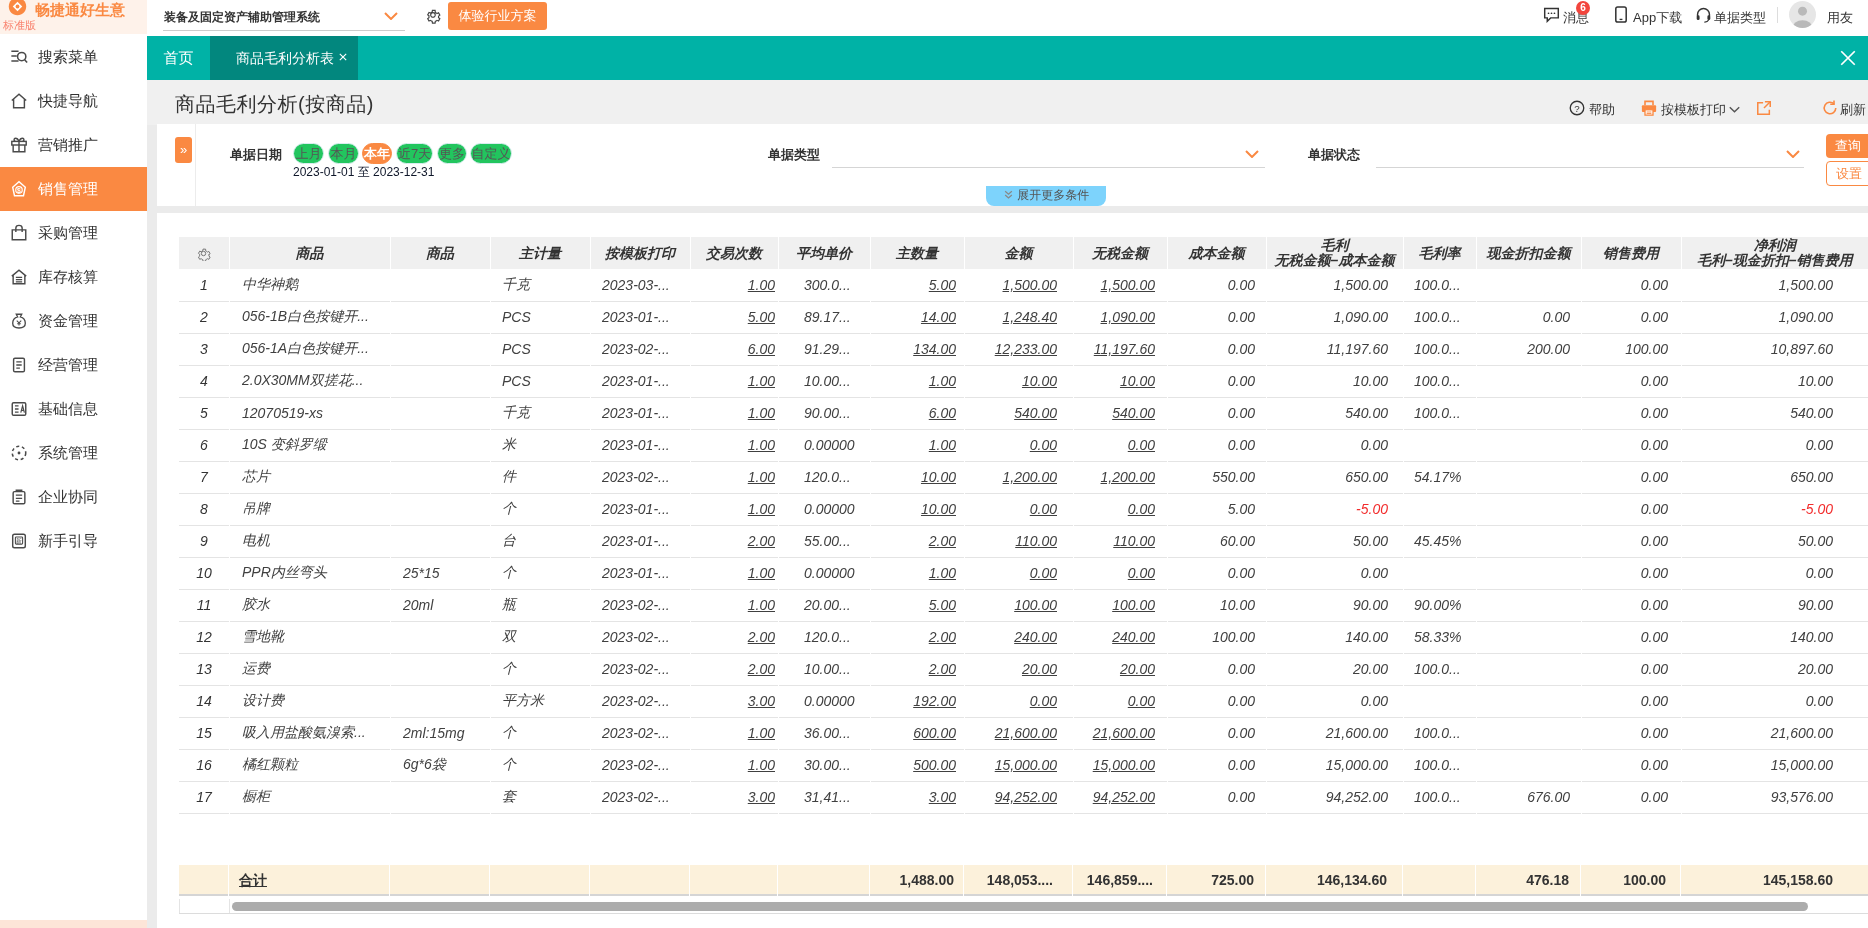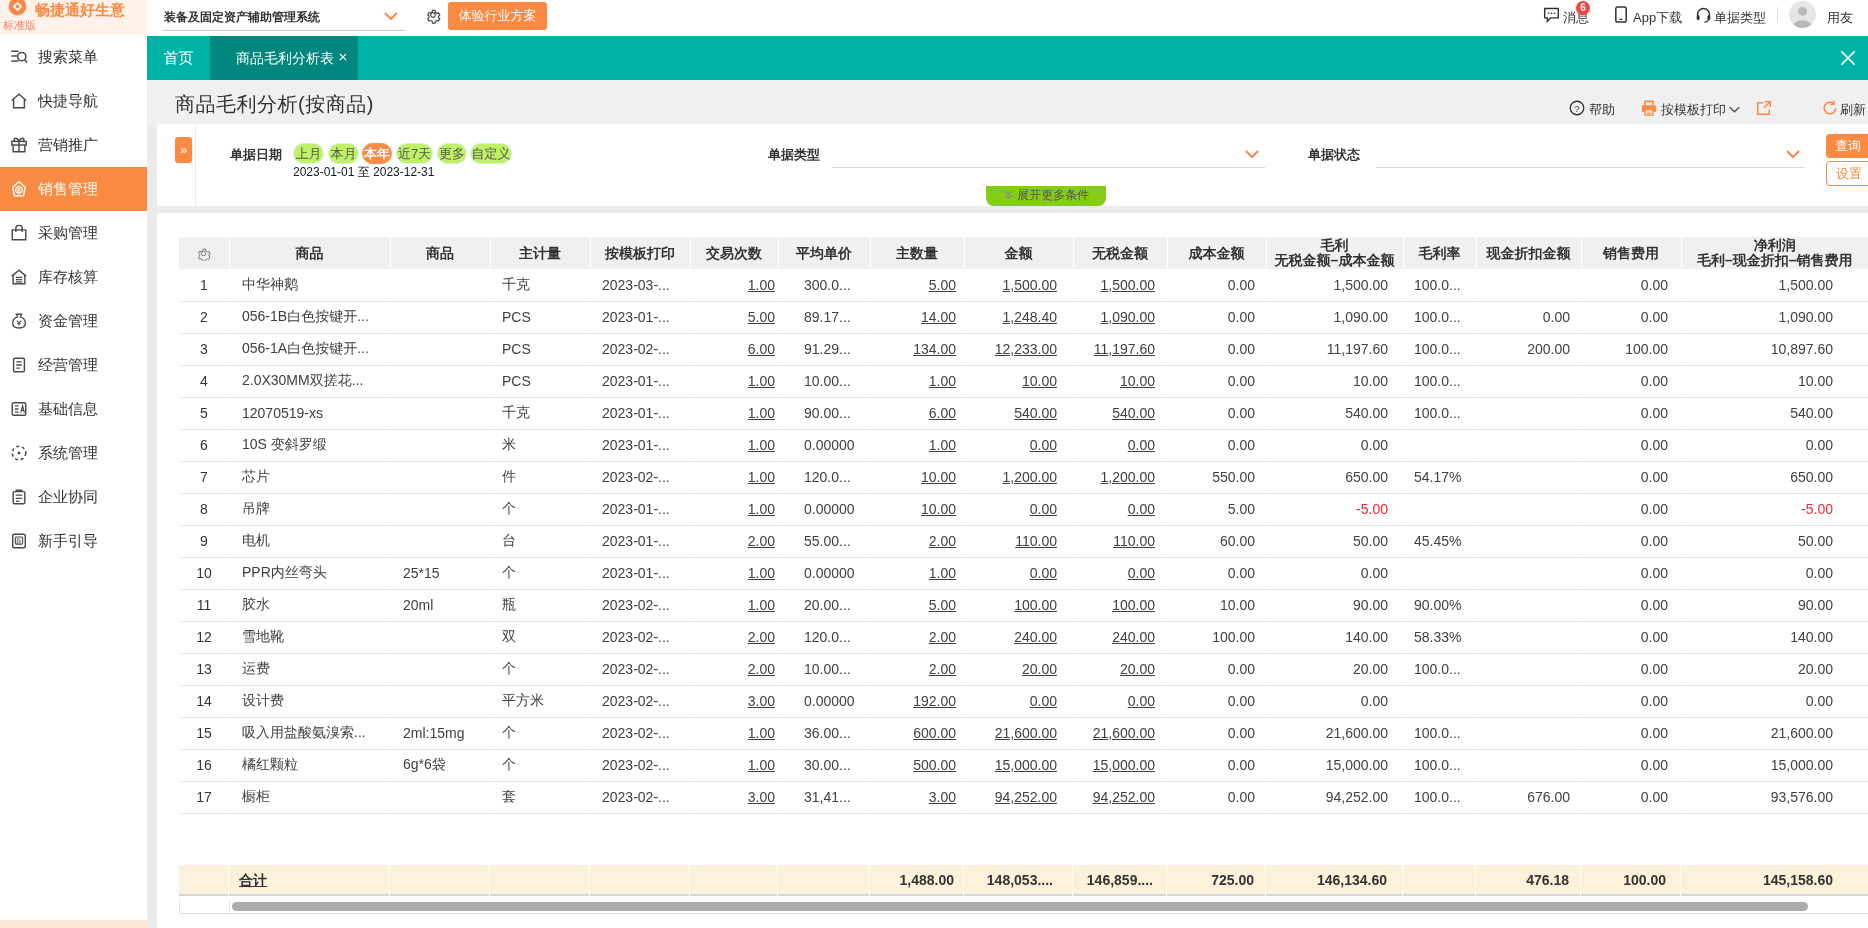--- a/index.html
+++ b/index.html
@@ -37,32 +37,32 @@
 
 #titleband { left:147px; top:80px; width:1721px; height:45px; background:#f0f0f0; }
 #pagetitle { left:175px; top:91px; font-size:20px; color:#333; font-weight:500; letter-spacing:0.5px;}
 .tool { position:absolute; top:101px; font-size:13px; color:#333; }
 
 
 #filterpanel { left:157px; top:124px; width:1711px; height:82px; background:#fff; }
 #collbtn { left:175px; top:137px; width:17px; height:26px; background:#fa8942; border-radius:3px; color:#fff; text-align:center; line-height:25px; font-size:13px; }
 #colldiv { left:195px; top:124px; width:1px; height:82px; background:#ececec; }
 .flabel { position:absolute; font-size:13px; font-weight:bold; color:#333; top:146px; }
-.pill { position:absolute; top:143px; height:21px; border:1px solid #d9edf0; border-radius:11px; font-size:13px; color:#555; text-align:center; line-height:19px; background:#bef264;}
+.pill { position:absolute; top:143px; height:21px; border:1px solid #d9edf0; border-radius:11px; font-size:13px; color:#555; text-align:center; line-height:19px; background:#22c55e;}
 .pill.on { background:#fa8942; border-color:#fa8942; color:#fff; font-weight:bold; }
 #daterange { left:293px; top:164px; width:160px; font-size:12px; color:#0f172a; }
 .selline { position:absolute; top:167px; height:1px; background:#d5d5d5; }
 .chev { position:absolute; width:14px; height:8px; }
 #qbtn { left:1826px; top:134px; width:52px; height:24px; background:#fa8942; border-radius:4px; color:#fff; font-size:13px; line-height:24px; padding-left:9px; }
 #sbtn { left:1826px; top:161px; width:52px; height:25px; background:#fff; border:1px solid #fa8942; border-radius:4px; color:#fa8942; font-size:13px; line-height:23px; padding-left:9px; }
-#expander { left:986px; top:186px; width:120px; height:20px; background:#84cc16; border-radius:0 0 8px 8px; font-size:12px; color:#555; text-align:center; line-height:19px; }
+#expander { left:986px; top:186px; width:120px; height:20px; background:#7dd3fc; border-radius:0 0 8px 8px; font-size:12px; color:#555; text-align:center; line-height:19px; }
 
 
 #tablepanel { left:157px; top:213px; width:1711px; height:715px; background:#fff; }
-table { border-collapse:collapse; table-layout:fixed; width:1689px; position:absolute; left:22px; top:24px; }
+table { border-collapse:collapse; table-layout:fixed; width:1689px; position:absolute; left:22px; top:24px;font-style:italic; }
 th { background:#f0f0f0; font-size:14px; font-weight:bold; color:#333; height:32px; border-right:1px solid #fff; padding:0; line-height:15px; }
 th:last-child { border-right:none; }
 td { font-size:14px; color:#404040; height:32px; border-bottom:1px solid #e4e4e4; padding:0 12px 0 13px; white-space:nowrap; overflow:hidden; }
 td.rn { text-align:center; padding:0; color:#333; }
 td.rt { text-align:right; }
 td.u span { text-decoration:underline; }
 td.red { color:#f22c2c; }
 .crow { position:absolute; left:22px; top:652px; width:1689px; height:31px; background:#fcf1db; border-bottom:2px solid #d5d5d5; }
 .ccell { position:absolute; top:0; height:31px; font-size:14px; font-weight:bold; color:#333; line-height:31px; border-right:1px solid #fff; }
 #thumb { left:232px; top:902px; width:1576px; height:9px; background:#acacac; border-radius:5px; z-index:6;}

